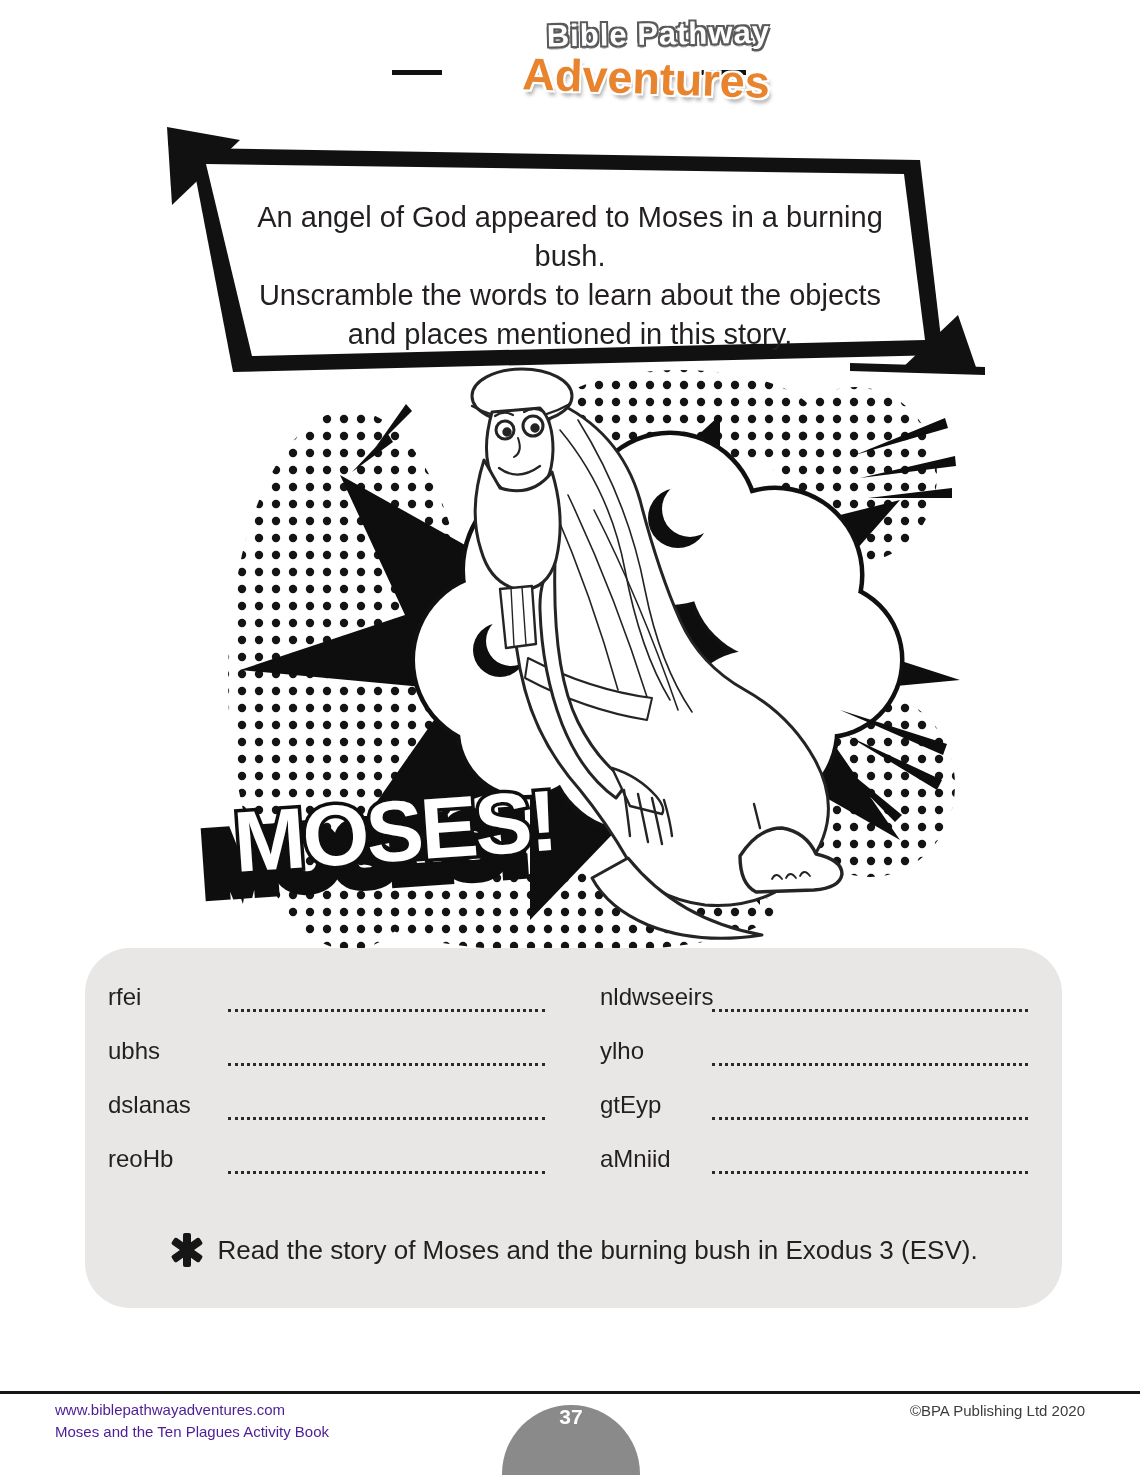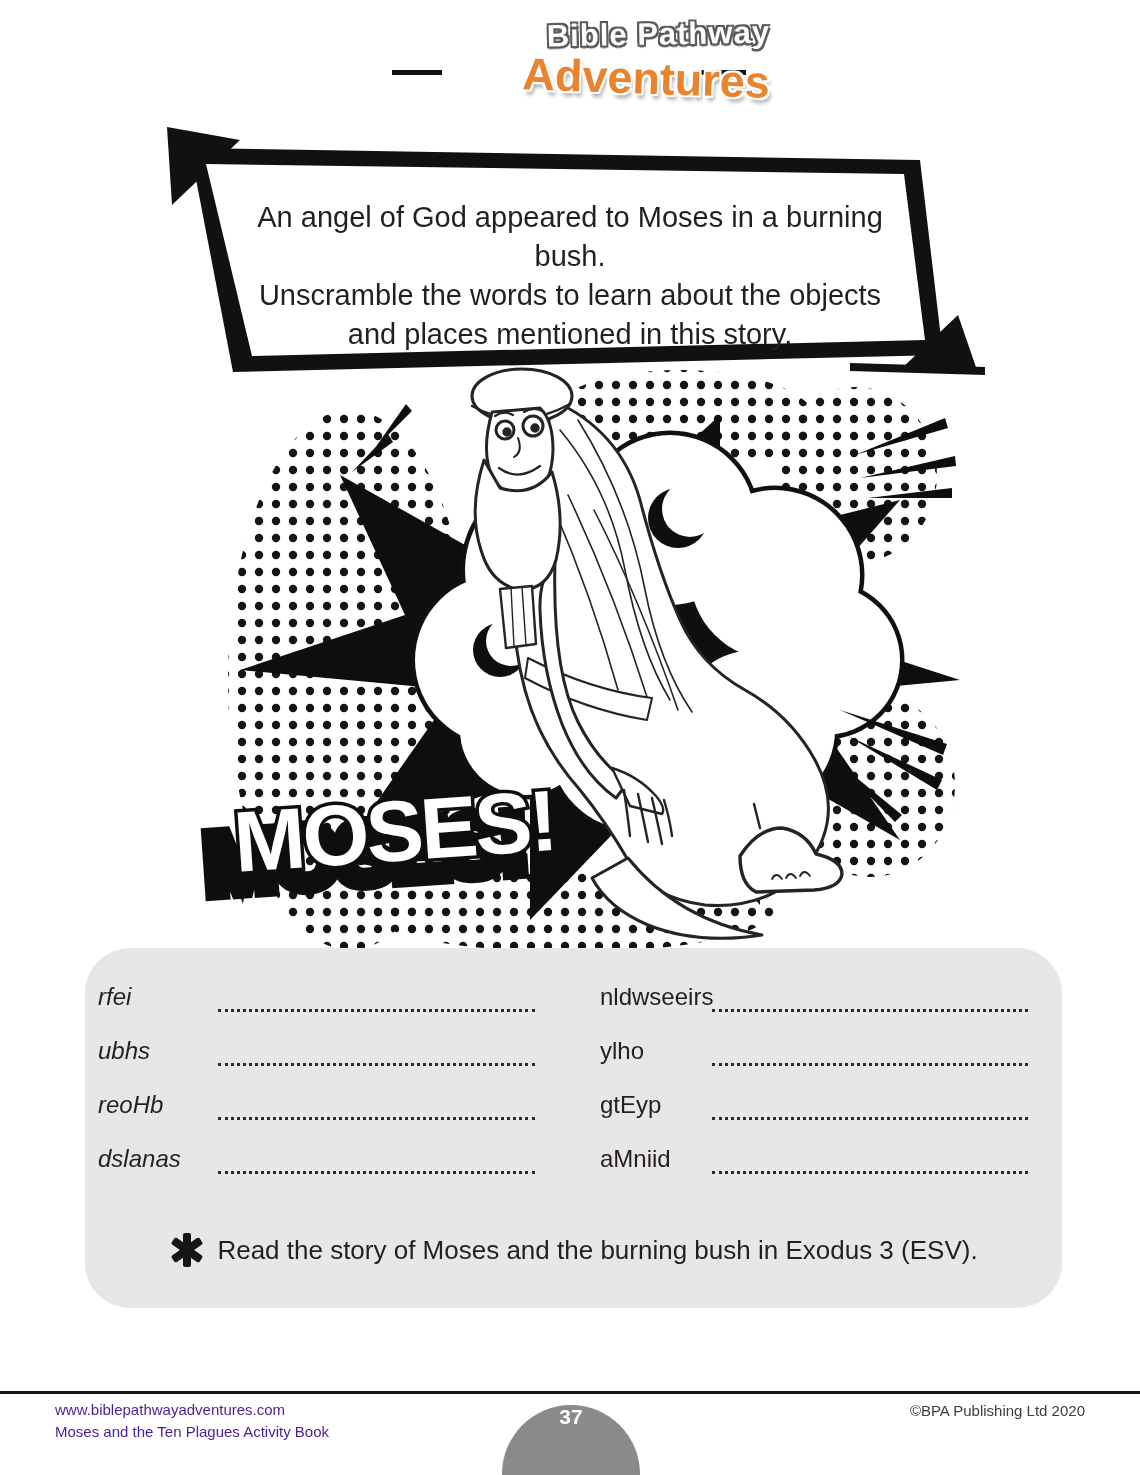--- a/index.html
+++ b/index.html
@@ -31,21 +31,21 @@
     font-size:29px;line-height:39px;color:#231f20;font-weight:500;
   }
   
   .illus{position:absolute;left:200px;top:360px;}
   
   .panel{
     position:absolute;left:85px;top:948px;width:977px;height:360px;
     background:#e8e7e5;border-radius:45px;
   }
   .col{position:absolute;top:34px;}
-  .col.left{left:13px;width:437px;font-style:italic;}
+  .col.left{left:23px;width:437px;}
   .col.right{left:515px;width:428px;}
   .word-row{display:flex;align-items:flex-end;height:30px;margin-bottom:24px;}
   .word-label{font-size:24px;color:#231f20;line-height:30px;}
   .col.left .word-label{width:120px;}
   .col.right .word-label{width:112px;}
   .blank{flex:1;border-bottom:3px dotted #2a2a2a;height:24px;}
   .note{
     position:absolute;left:0;top:284px;width:100%;display:flex;
     justify-content:center;align-items:center;gap:12px;
   }
@@ -206,25 +206,25 @@
     <div class="col left">
       <div class="word-row">
         <span class="word-label">rfei</span>
         <span class="blank"></span>
       </div>
       <div class="word-row">
         <span class="word-label">ubhs</span>
         <span class="blank"></span>
       </div>
       <div class="word-row">
+        <span class="word-label">dslanas</span>
+        <span class="blank"></span>
+      </div>
+      <div class="word-row">
         <span class="word-label">reoHb</span>
-        <span class="blank"></span>
-      </div>
-      <div class="word-row">
-        <span class="word-label">dslanas</span>
         <span class="blank"></span>
       </div>
     </div>
     <div class="col right">
       <div class="word-row">
         <span class="word-label">nldwseeirs</span>
         <span class="blank"></span>
       </div>
       <div class="word-row">
         <span class="word-label">ylho</span>

